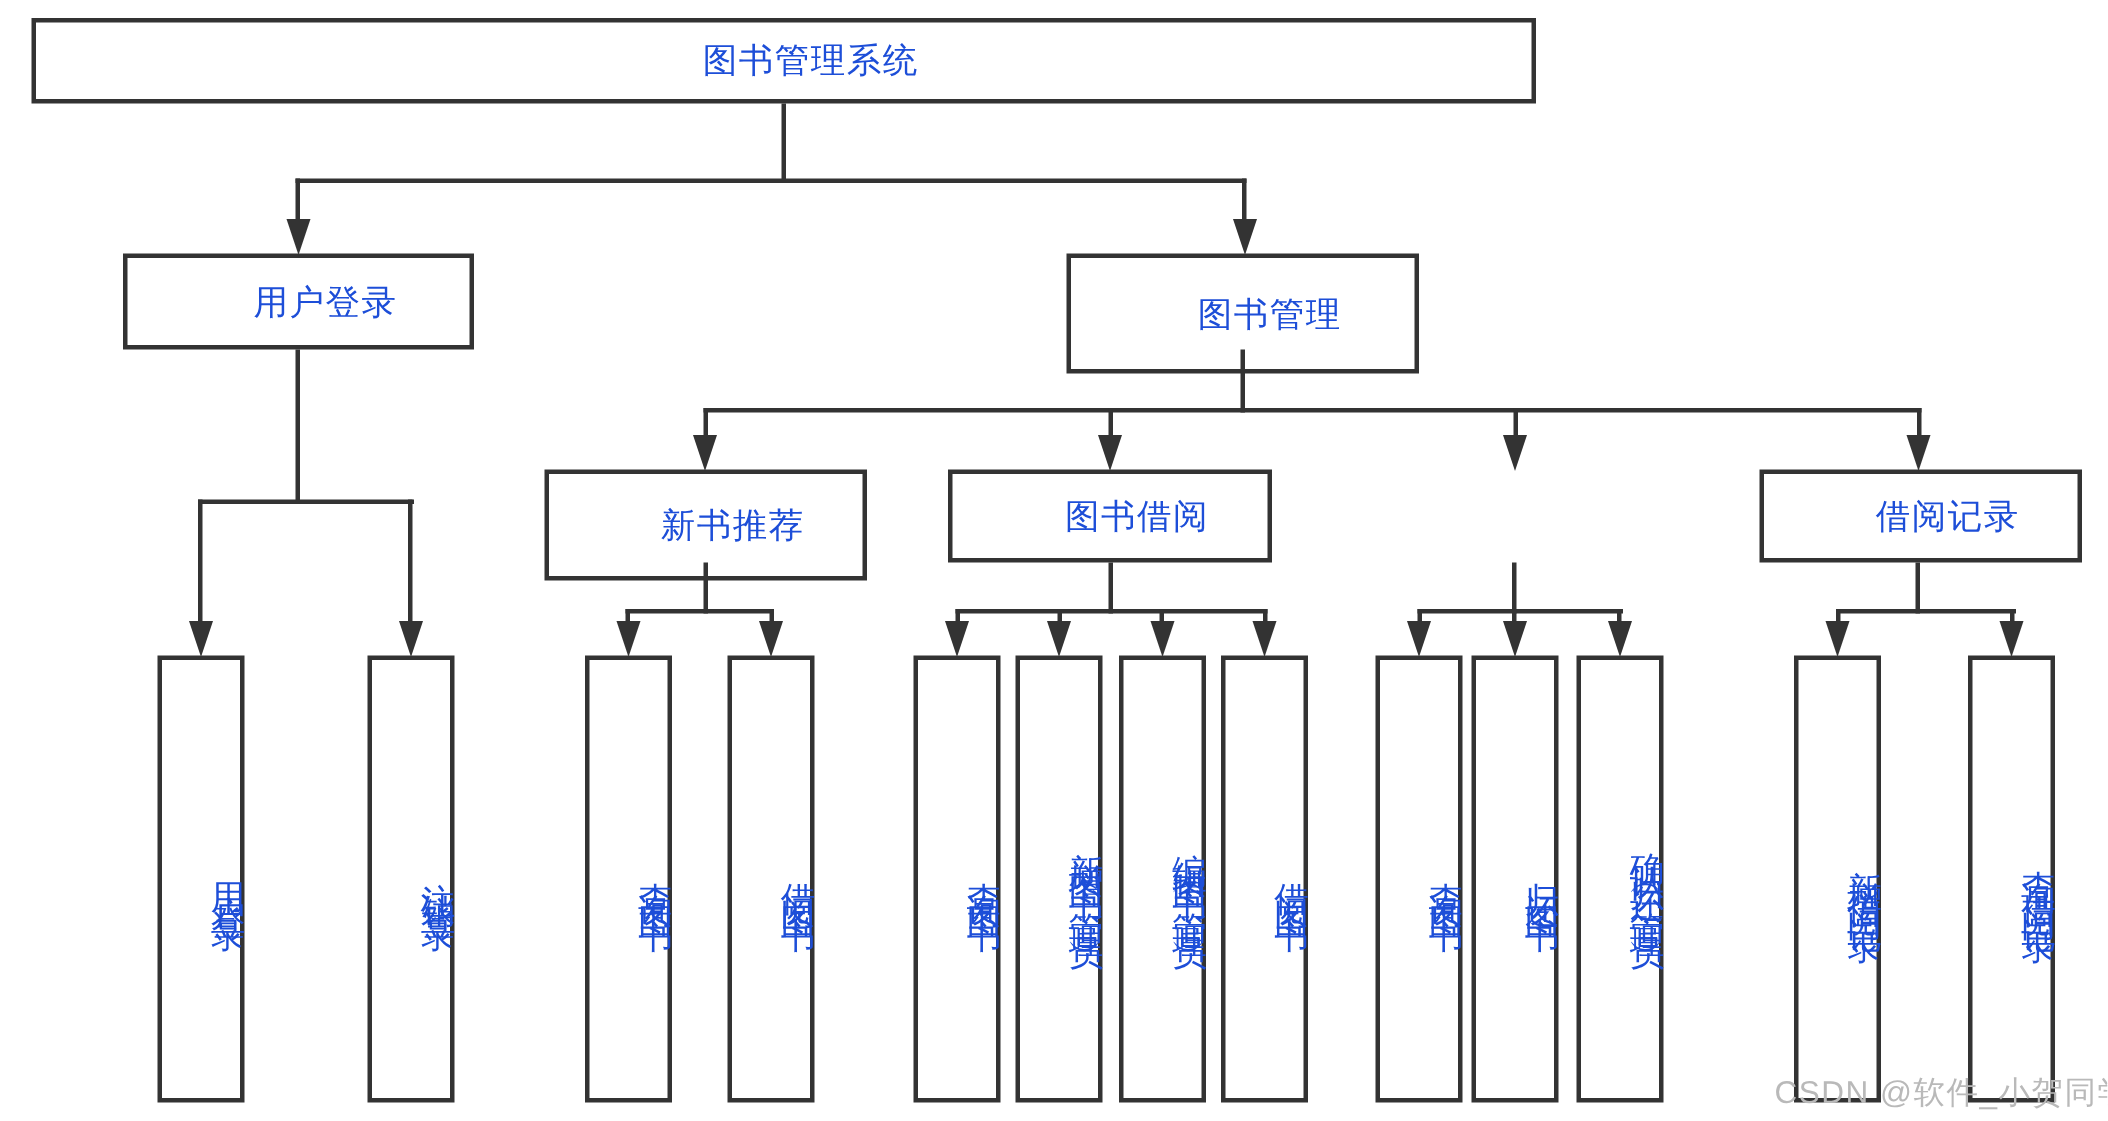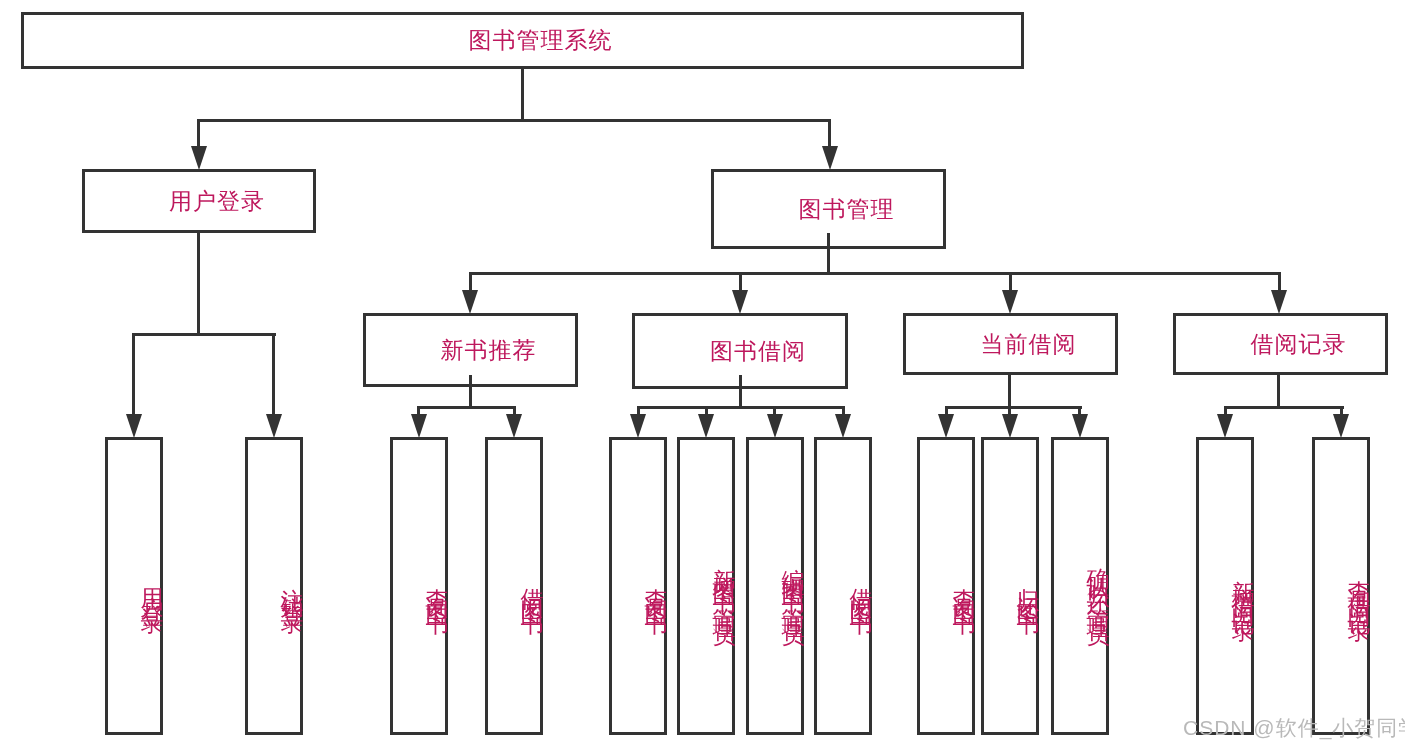--- a/index.html
+++ b/index.html
@@ -11,21 +11,21 @@
     width: 1405px;
     height: 747px;
     background: #ffffff;
     overflow: hidden;
   }
 
   .node {
     position: absolute;
     border: 3px solid #333333;
     background: #ffffff;
-    color: #be185d;
+    color: #1d4ed8;
     display: flex;
     align-items: center;
     justify-content: center;
     padding-left: 36px;
   }
   .node-h { font-size: 23px; letter-spacing: 1px; }
   .node-v {
     writing-mode: vertical-rl;
     text-orientation: mixed;
     font-size: 23px;
@@ -59,22 +59,21 @@
 <body>
 
 <div class="canvas">
 
   <div class="node node-h" style="left:21px; top:12px; width:1003px; height:57px;">图书管理系统</div>
 
   <div class="node node-h" style="left:82px; top:169px; width:234px; height:64px;">用户登录</div>
   <div class="node node-h" style="left:711px; top:169px; width:235px; height:80px;">图书管理</div>
 
   <div class="node node-h" style="left:363px; top:313px; width:215px; height:74px;">新书推荐</div>
-  <div class="node node-h" style="left:632px; top:313px; width:216px; height:76px;">图书借阅</div>
-  <div class="node node-h" style="left:903px; top:313px; width:215px; height:62px;">当前借阅</div>
+  <div class="node node-h" style="left:632px; top:313px; width:216px; height:62px;">图书借阅</div>
   <div class="node node-h" style="left:1173px; top:313px; width:215px; height:62px;">借阅记录</div>
 
   <div class="node node-v" style="left:105px; top:437px; width:58px; height:298px;">用户登录</div>
   <div class="node node-v" style="left:245px; top:437px; width:58px; height:298px;">注销登录</div>
 
   <div class="node node-v" style="left:390px; top:437px; width:58px; height:298px;">查询图书</div>
   <div class="node node-v" style="left:485px; top:437px; width:58px; height:298px;">借阅图书</div>
 
   <div class="node node-v" style="left:609px; top:437px; width:58px; height:298px;">查询图书</div>
   <div class="node node-v" style="left:677px; top:437px; width:58px; height:298px;">新增图书（管理员）</div>

